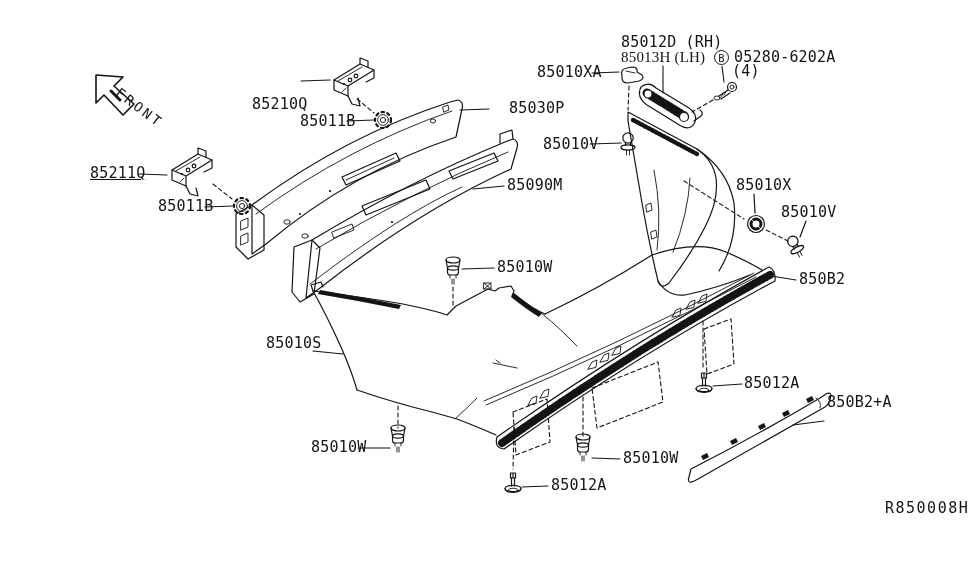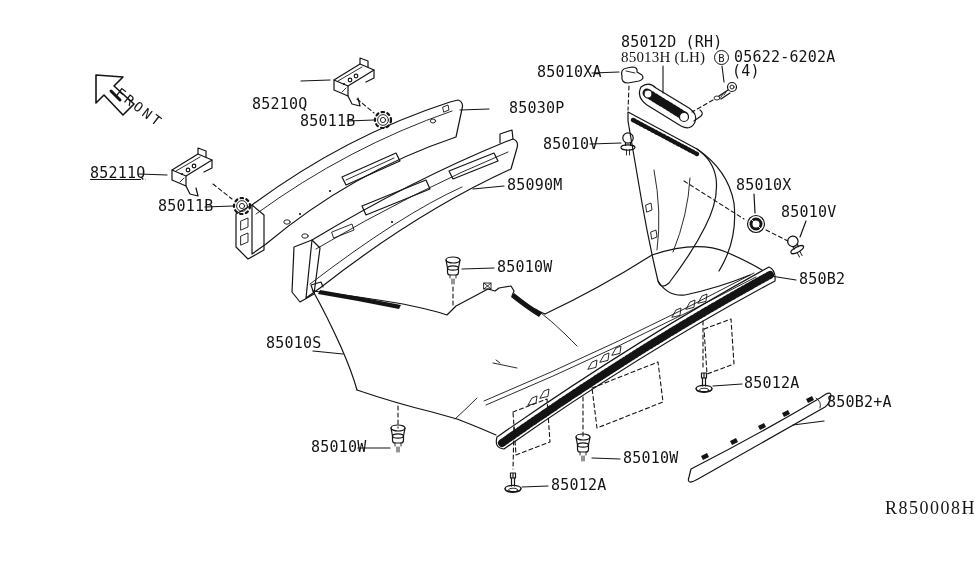--- a/index.html
+++ b/index.html
@@ -19,21 +19,21 @@
   svg .hatchband { stroke-dasharray:1.8 2.4; }
   svg .leader { stroke-width:1.1; }
   .lbl {
     position:absolute; font-size:15px; line-height:13px; letter-spacing:0.2px;
     color:#141414; white-space:nowrap;
   }
   .lbl.front {
     transform:rotate(37deg); transform-origin:left top;
     letter-spacing:3px; font-size:13.5px;
   }
-  .lbl.refcode { font-size:18px; letter-spacing:1.5px;font-family:Liberation Serif, serif; }
+  .lbl.refcode { font-size:15px; letter-spacing:1.5px; }
   .circle-letter {
     position:absolute; width:15px; height:15px; border:1.4px solid #141414;
     border-radius:50%; font-size:10.5px; line-height:15px; text-align:center;
     color:#141414; box-sizing:border-box;
   }
 </style>
 </head>
 <body>
 
 <div class="stage">
@@ -250,21 +250,21 @@
   <div class="lbl" style="left:252px; top:74px;margin-top:24px;">85210Q</div>
   <div class="lbl" style="left:300px; top:115px;">85011B</div>
   <div class="lbl" style="left:509px; top:102px;">85030P</div>
   <div class="lbl" style="left:90px;  top:167px;text-decoration:underline;">85211Q</div>
   <div class="lbl" style="left:158px; top:200px;">85011B</div>
   <div class="lbl" style="left:507px; top:179px;">85090M</div>
   <div class="lbl" style="left:537px; top:66px;">85010XA</div>
   <div class="lbl" style="left:621px; top:36px;">85012D (RH)</div>
   <div class="lbl" style="left:621px; top:51px;font-family:Liberation Serif, serif;">85013H (LH)</div>
   <div class="circle-letter" style="left:714px; top:50px;">B</div>
-  <div class="lbl" style="left:734px; top:51px;">05622-6202A</div>
+  <div class="lbl" style="left:734px; top:51px;">05280-6202A</div>
   <div class="lbl" style="left:732px; top:65px;">(4)</div>
   <div class="lbl" style="left:543px; top:138px;">85010V</div>
   <div class="lbl" style="left:736px; top:179px;">85010X</div>
   <div class="lbl" style="left:781px; top:206px;">85010V</div>
   <div class="lbl" style="left:497px; top:261px;">85010W</div>
   <div class="lbl" style="left:799px; top:273px;">850B2</div>
   <div class="lbl" style="left:266px; top:337px;">85010S</div>
   <div class="lbl" style="left:744px; top:377px;">85012A</div>
   <div class="lbl" style="left:827px; top:396px;">850B2+A</div>
   <div class="lbl" style="left:311px; top:441px;">85010W</div>

